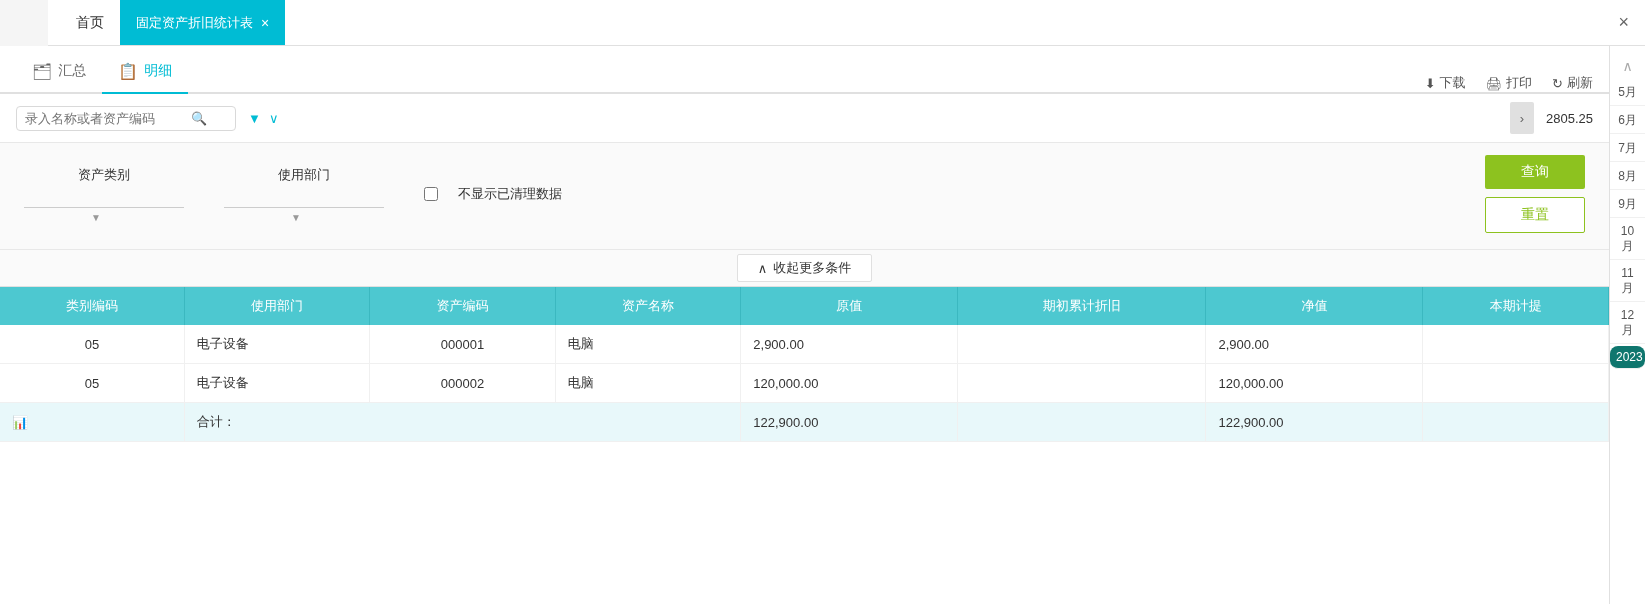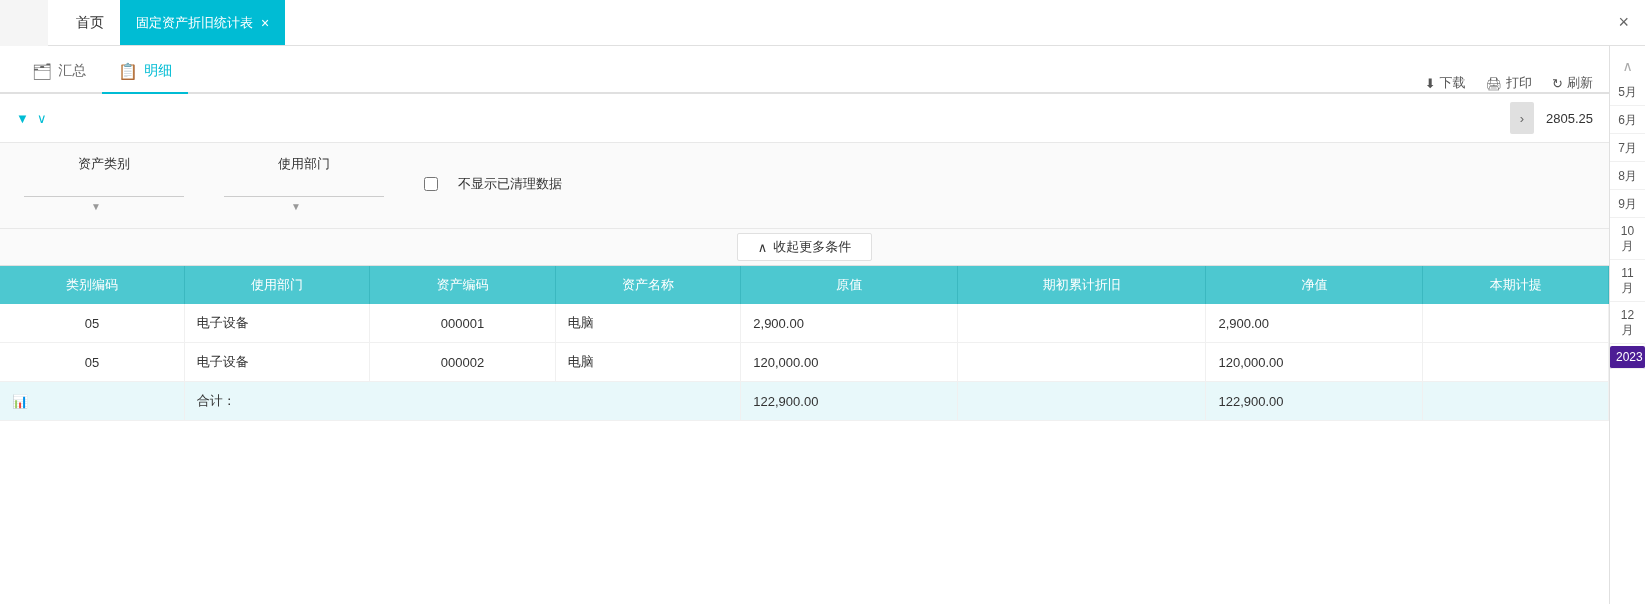--- a/index.html
+++ b/index.html
@@ -320,23 +320,23 @@
       writing-mode: horizontal-tb;
       font-size: 12px;
       color: #555;
       padding: 4px 6px;
       cursor: pointer;
       width: 100%;
       text-align: center;
       border-bottom: 1px solid #f0f0f0;
     }
     .sidebar-month.active {
-      background: #4c1d95;
+      background: #0f766e;
       color: #fff;
-      border-radius: 2px;
+      border-radius: 8px;
     }
     .sidebar-scroll-up {
       color: #aaa;
       font-size: 14px;
       cursor: pointer;
       padding: 4px;
     }
   </style>
 </head>
 <body>
@@ -373,20 +373,24 @@
           <span>打印</span>
         </div>
         <div class="toolbar-btn">
           <span>↻</span>
           <span>刷新</span>
         </div>
       </div>
     </div>
 
     <div class="filter-bar">
+      <div class="search-input-wrap">
+        <input type="text" placeholder="录入名称或者资产编码" style="">
+        <span class="search-icon">🔍</span>
+      </div>
       <div class="more-conditions">
         <span class="filter-icon">▼</span>
         <span></span>
         <span>∨</span>
       </div>
       <div class="right-arrow">›</div>
       <span class="period-label">2805.25</span>
     </div>
 
     <div class="adv-filter">
@@ -397,20 +401,24 @@
           <span class="dropdown-arrow">▼</span>
         </div>
         <div class="filter-field">
           <label>使用部门</label>
           <input class="field-input" type="text" style="">
           <span class="dropdown-arrow">▼</span>
         </div>
         <div class="checkbox-wrap">
           <input type="checkbox" style="">
           <label>不显示已清理数据</label>
+        </div>
+        <div class="btn-group">
+          <button class="btn-query">查询</button>
+          <button class="btn-reset">重置</button>
         </div>
       </div>
     </div>
 
     <div class="collapse-bar">
       <div class="collapse-btn">
         <span>∧</span>
         <span>收起更多条件</span>
       </div>
     </div>

